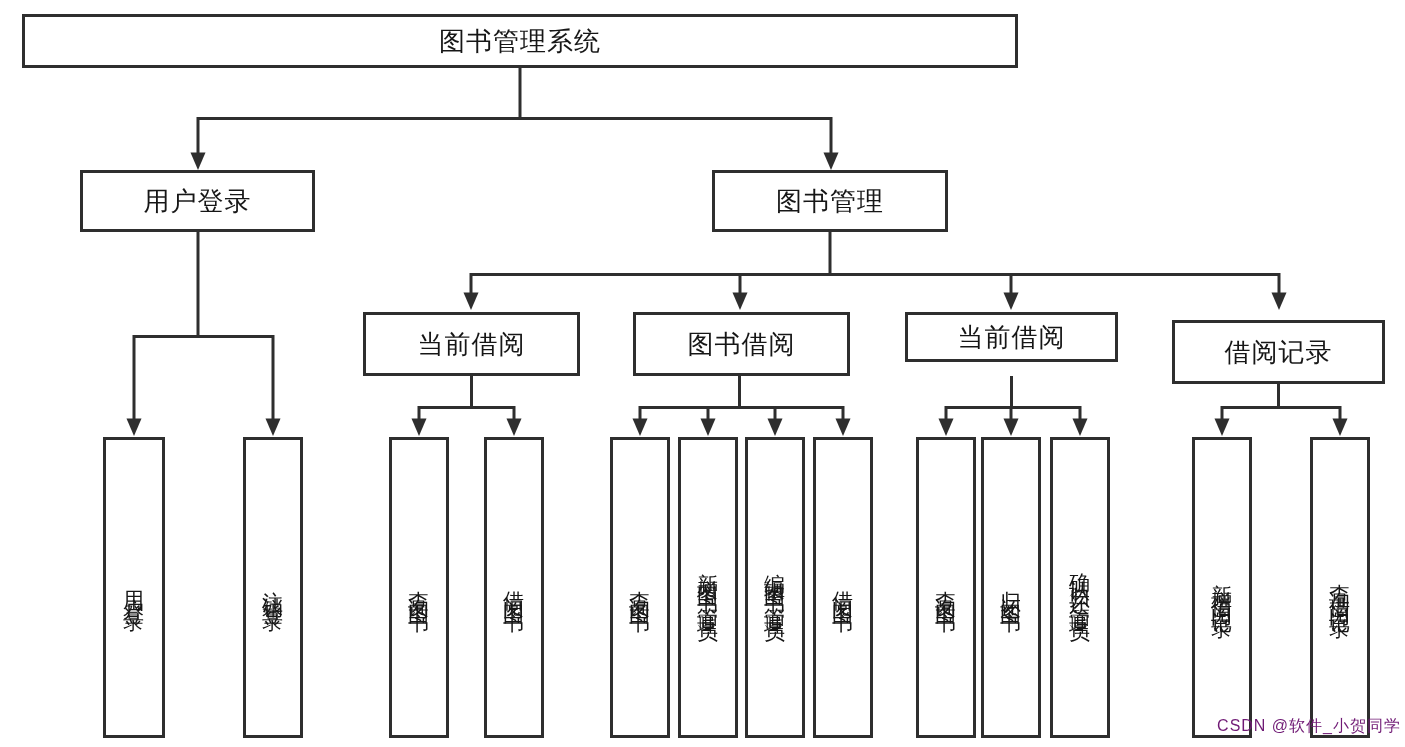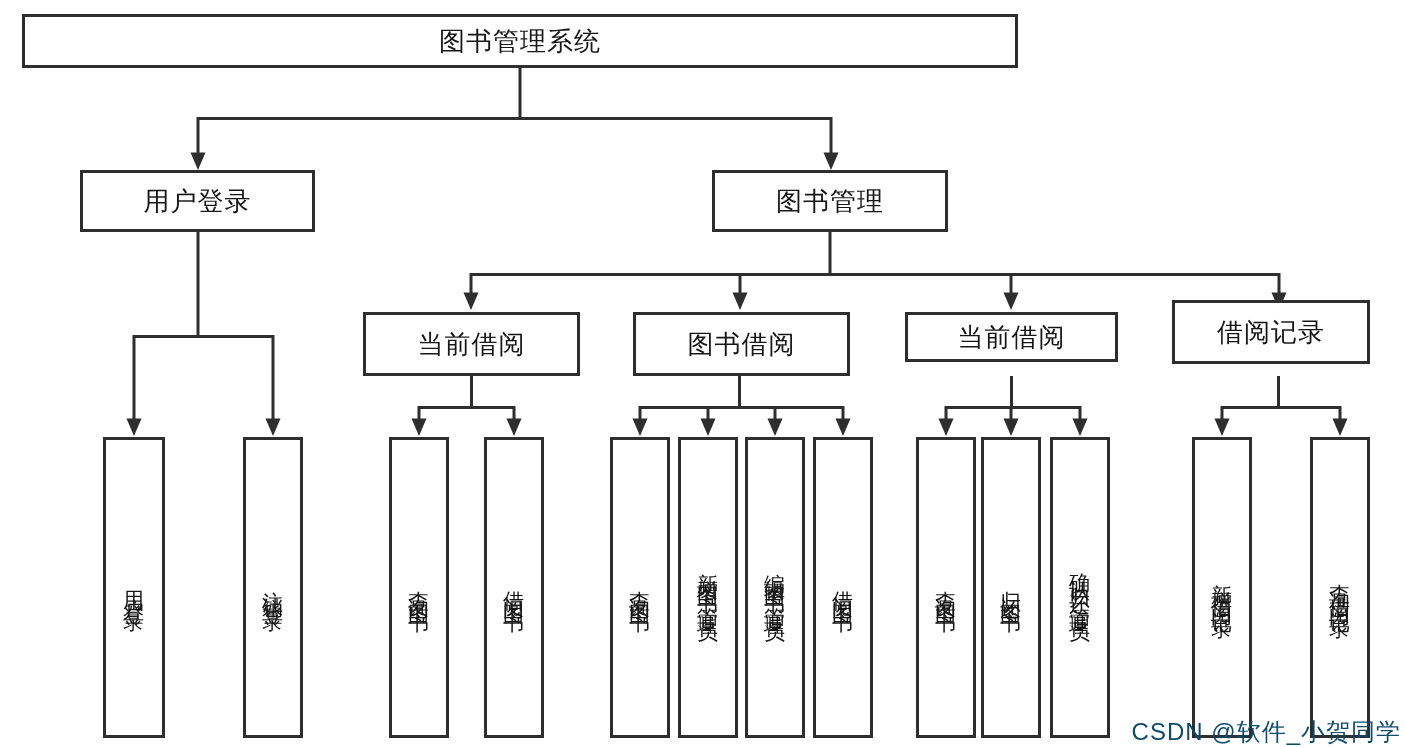--- a/index.html
+++ b/index.html
@@ -18,33 +18,33 @@
     writing-mode:vertical-rl; text-orientation:mixed;
     font-size:21px; letter-spacing:7px; line-height:1; white-space:nowrap;
   }
   
   .root { left:22px;  top:14px;  width:996px; height:54px; }
   .l2a  { left:80px;  top:170px; width:235px; height:62px; }
   .l2b  { left:712px; top:170px; width:236px; height:62px; }
   .l3a  { left:363px;  top:312px; width:217px; height:64px; }
   .l3b  { left:633px;  top:312px; width:217px; height:64px; }
   .l3c  { left:905px;  top:312px; width:213px; height:50px; }
-  .l3d  { left:1172px; top:300px; width:198px; height:64px; }
+  .l3d  { left:1172px; top:320px; width:213px; height:64px; }
   .leaf { top:437px; height:301px; width:60px; }
   .lf1  { left:103px; width:62px; }
   .lf2  { left:243px; }  .lf3  { left:389px; }  .lf4  { left:484px; }
   .lf5  { left:610px; }  .lf6  { left:678px; }  .lf7  { left:745px; }
   .lf8  { left:813px; }  .lf9  { left:916px; }  .lf10 { left:981px; }
   .lf11 { left:1050px; } .lf12 { left:1192px; } .lf13 { left:1310px; }
   .connectors { position:absolute; left:0; top:0; z-index:1; }
   .connectors path { stroke:#2e2e2e; stroke-width:3; fill:none; }
   .connectors polygon { fill:#2e2e2e; stroke:none; }
   .watermark {
     position:absolute; right:4px; top:716px; z-index:5;
-    font-size:24px; color:#0c4a6e; letter-spacing:1px; white-space:nowrap;
+    font-size:16px; color:#701a75; letter-spacing:1px; white-space:nowrap;
   }
 </style>
 </head>
 <body>
 
 <div class="canvas">
 
   <svg class="connectors" width="1405" height="747" viewBox="0 0 1405 747" aria-hidden="true">
 
     <path d="M520,68 V118.5"></path>

